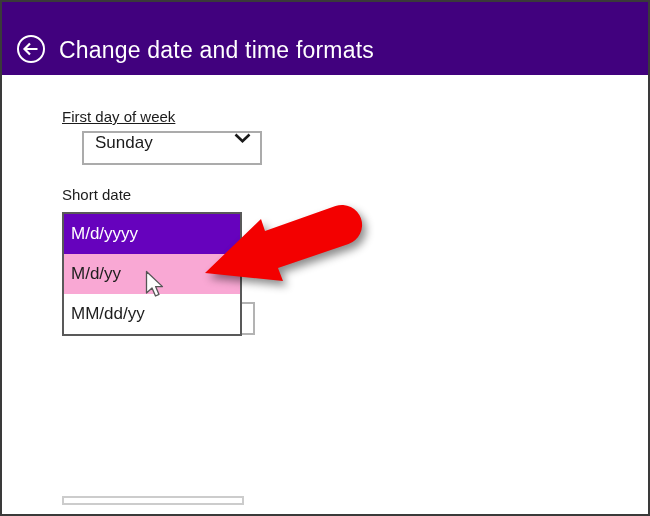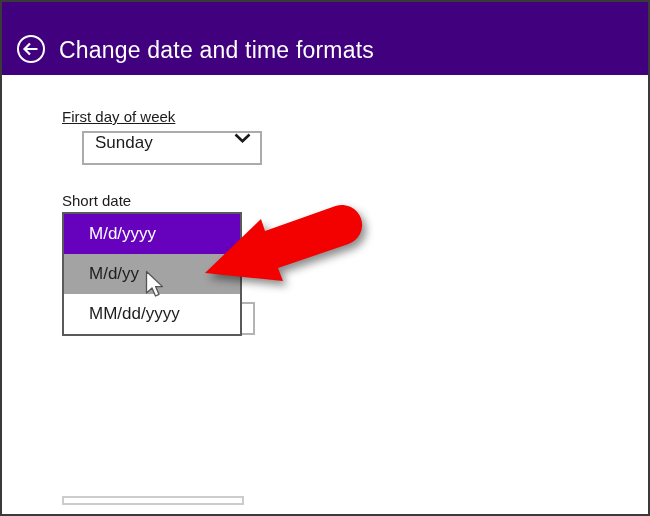--- a/index.html
+++ b/index.html
@@ -26,21 +26,21 @@
   }
   .title{
     color:#ffffff;font-size:23px;font-weight:300;
     margin-left:13px;letter-spacing:.2px;white-space:nowrap;
   }
   
   .field-label{
     position:absolute;font-size:15px;color:#1b1b1b;
   }
   .label-first-day{left:60px;top:106px;text-decoration:underline;}
-  .label-short-date{left:60px;top:190px;}
+  .label-short-date{left:60px;top:184px;}
   .select{
     position:absolute;left:60px;top:129px;width:180px;height:34px;
     background:#fff;border:2px solid #ababab;
     display:flex;align-items:flex-start;
     padding:0 9px 0 11px;cursor:pointer;margin-left:20px;
   }
   .select-value{font-size:17px;color:#1b1b1b;flex:1 1 auto;}
   
   .frag-right{
     position:absolute;left:236px;top:300px;width:17px;height:33px;
@@ -50,25 +50,25 @@
     position:absolute;left:60px;top:494px;width:182px;height:9px;
     background:#fff;border:2px solid #cccccc;z-index:1;
   }
   
   .dropdown-list{
     position:absolute;left:60px;top:210px;width:180px;
     background:#fff;border:2px solid #595959;z-index:2;
   }
   .option{
     height:40px;line-height:40px;
-    padding-left:25px;font-size:17px;color:#1e1e1e;
+    padding-left:7px;font-size:17px;color:#1e1e1e;
     cursor:pointer;white-space:nowrap;
   }
   .option.selected{background:#6602bd;color:#ffffff;}
-  .option.hovered{background:#a3a3a3;}
+  .option.hovered{background:#f9a8d4;}
   
   .cursor{position:absolute;left:143px;top:268px;z-index:5;}
   .annotation-arrow{position:absolute;left:193px;top:193px;z-index:6;}
   .annotation-arrow path{filter:drop-shadow(4px 5px 4px rgba(0,0,0,0.45));}
 </style>
 </head>
 <body>
 
 <div class="page">
 
@@ -95,21 +95,21 @@
   </div>
 
   <div class="field-label label-short-date">Short date</div>
 
   <div class="frag-right"></div>
   <div class="frag-bottom"></div>
 
   <div class="dropdown-list">
     <div class="option selected">M/d/yyyy</div>
     <div class="option hovered">M/d/yy</div>
-    <div class="option">MM/dd/yyyy</div>
+    <div class="option">MM/dd/yy</div>
   </div>
 
   <div class="cursor">
     <svg width="21" height="29" viewBox="0 0 21 29">
       <path d="M1.5 1.5 L1.5 23 L7 18 L10.5 26 L14 24.4 L10.6 16.6 L17.5 16.6 Z" fill="#fdfdfd" stroke="#555555" stroke-width="1.3" stroke-linejoin="round"></path>
     </svg>
   </div>
 
   <div class="annotation-arrow">
     <svg width="182" height="114" viewBox="0 0 182 114">

